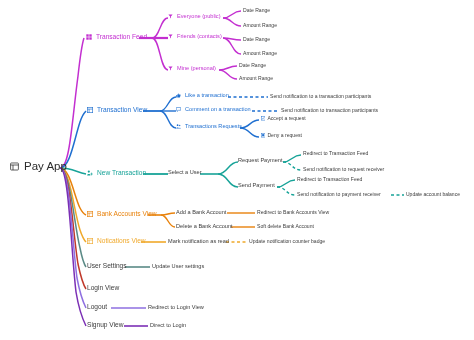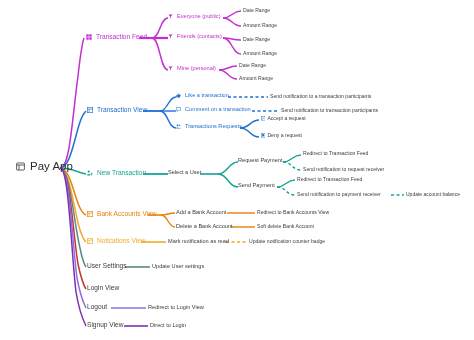--- a/index.html
+++ b/index.html
@@ -107,21 +107,21 @@
 
   <g fill="none" stroke-width="1.6" stroke="#8e6fe0">
     <path d="M111 308 L146 308"></path>
   </g>
 
   <g fill="none" stroke-width="1.6" stroke="#7b2fb5">
     <path d="M124 326 L148 326"></path>
   </g>
 </svg>
 
-<div class="node root" style="left:16px;top:161px;">
+<div class="node root" style="left:10px;top:161px;">
   <span class="ico">
     <svg width="9" height="9" viewBox="0 0 12 12">
         <rect x="0.8" y="1.3" width="10.4" height="9.4" rx="1" fill="none" stroke="#2b2b2b" stroke-width="1"></rect>
         <line x1="0.8" y1="4" x2="11.2" y2="4" stroke="#2b2b2b" stroke-width="1"></line>
         <line x1="4" y1="4" x2="4" y2="10.7" stroke="#2b2b2b" stroke-width="1"></line>
       </svg>
   </span>
   <span class="lbl">Pay App</span>
 </div>
 

